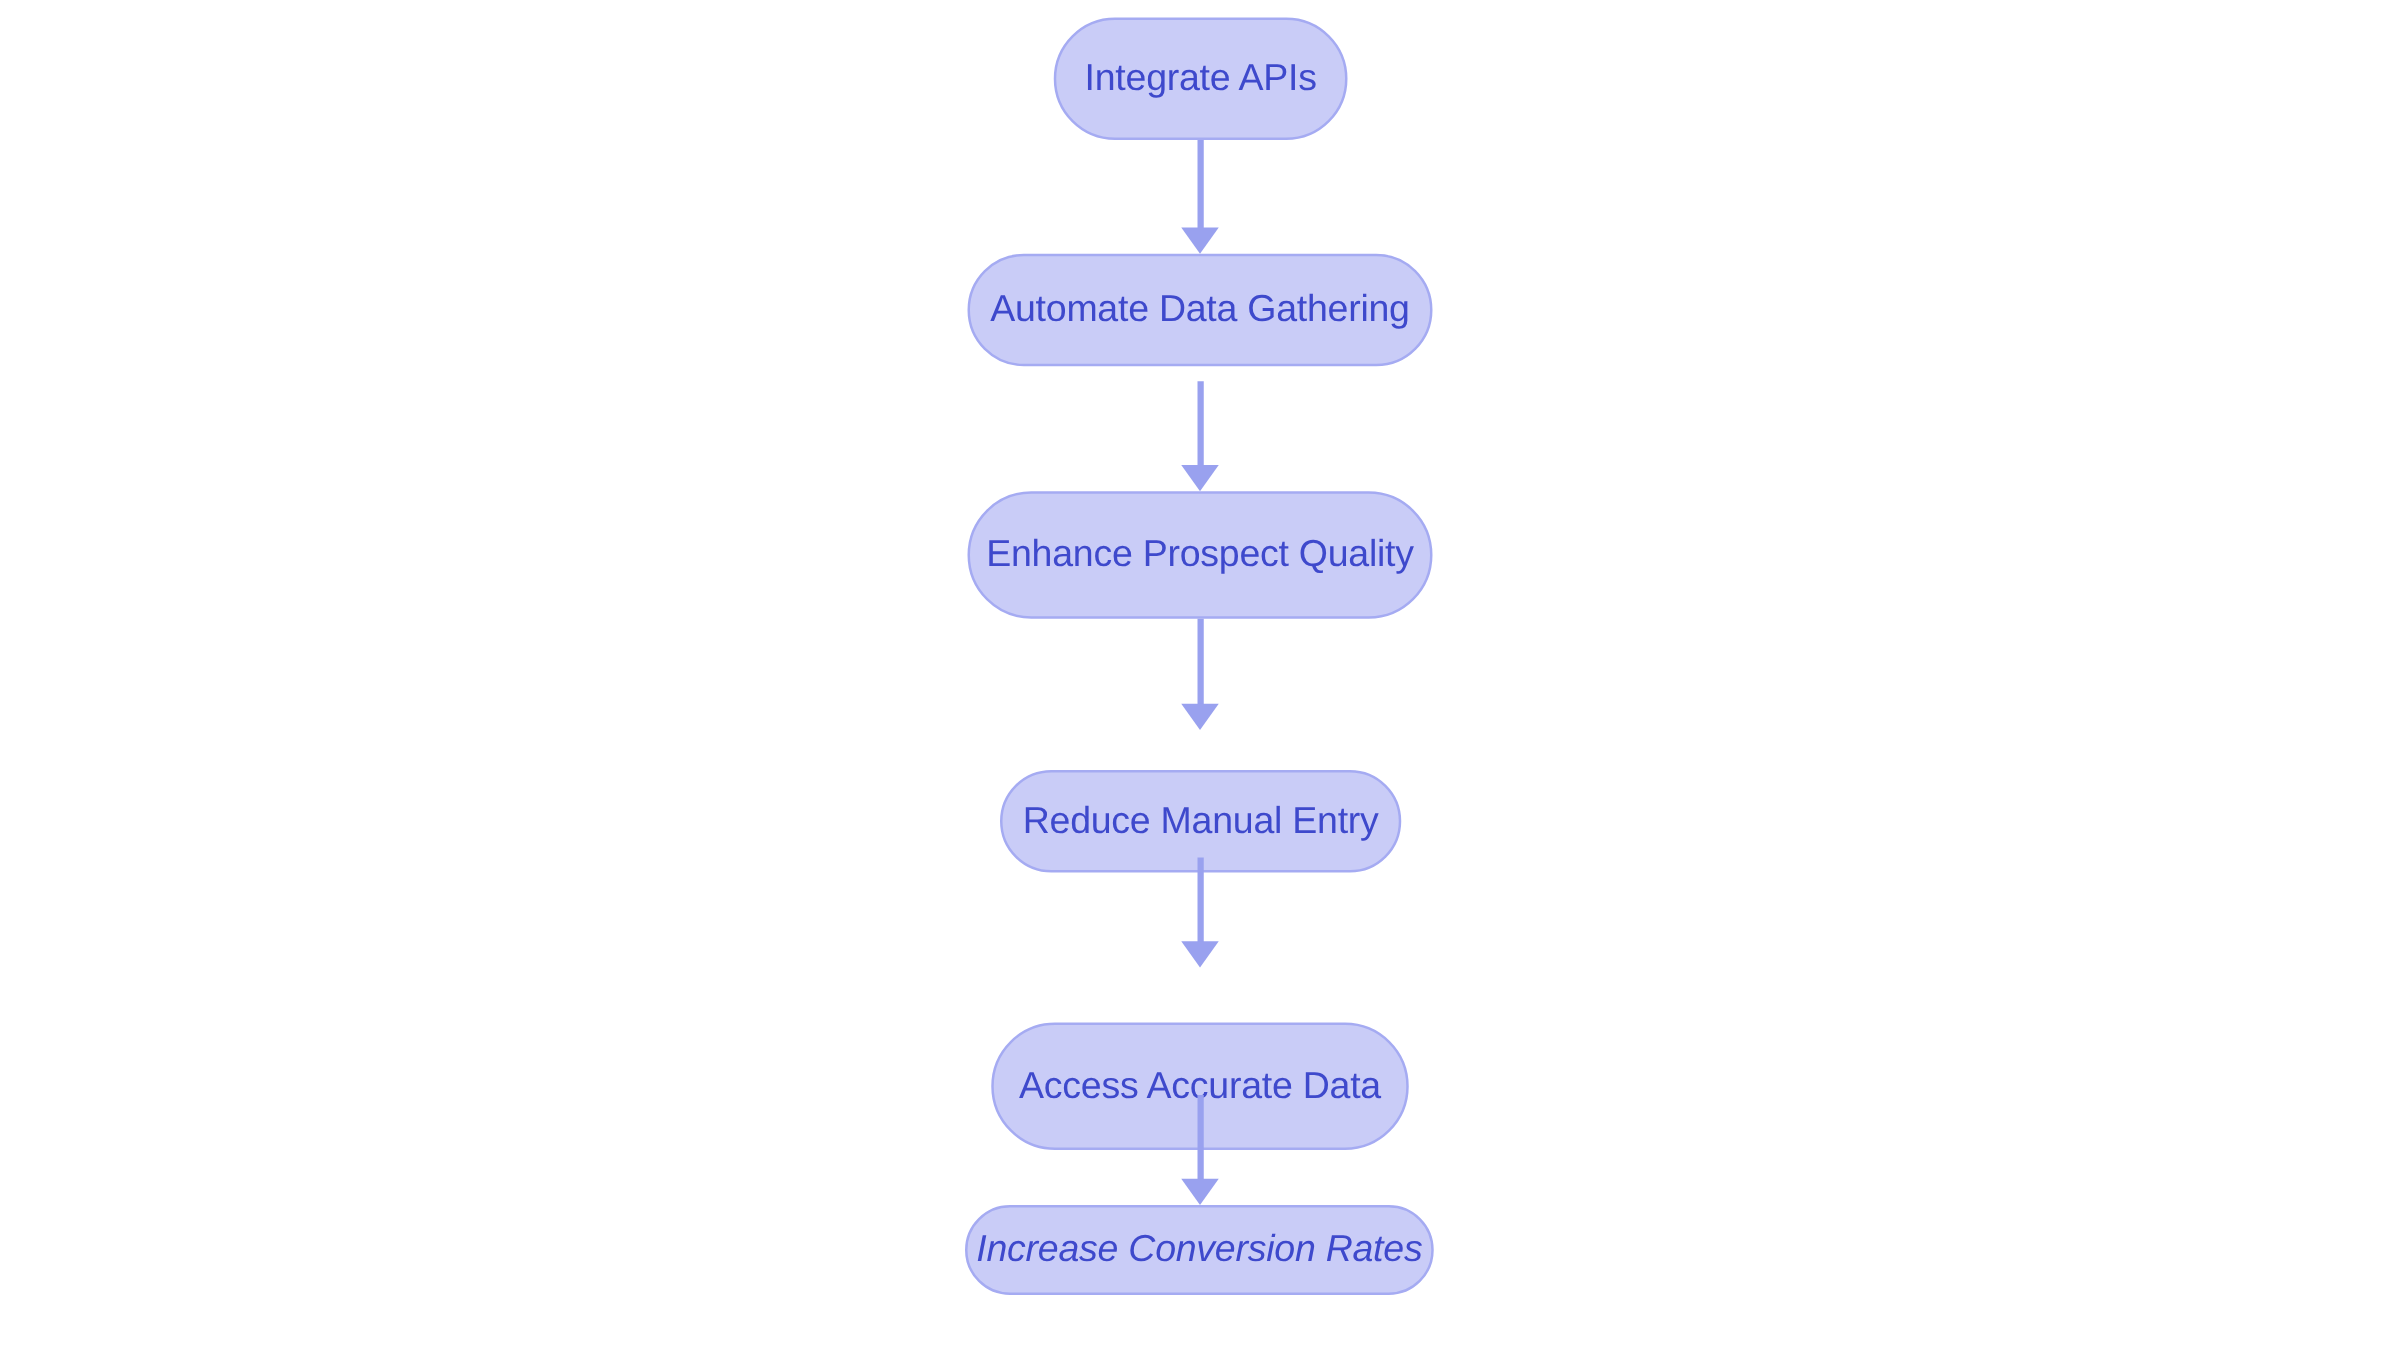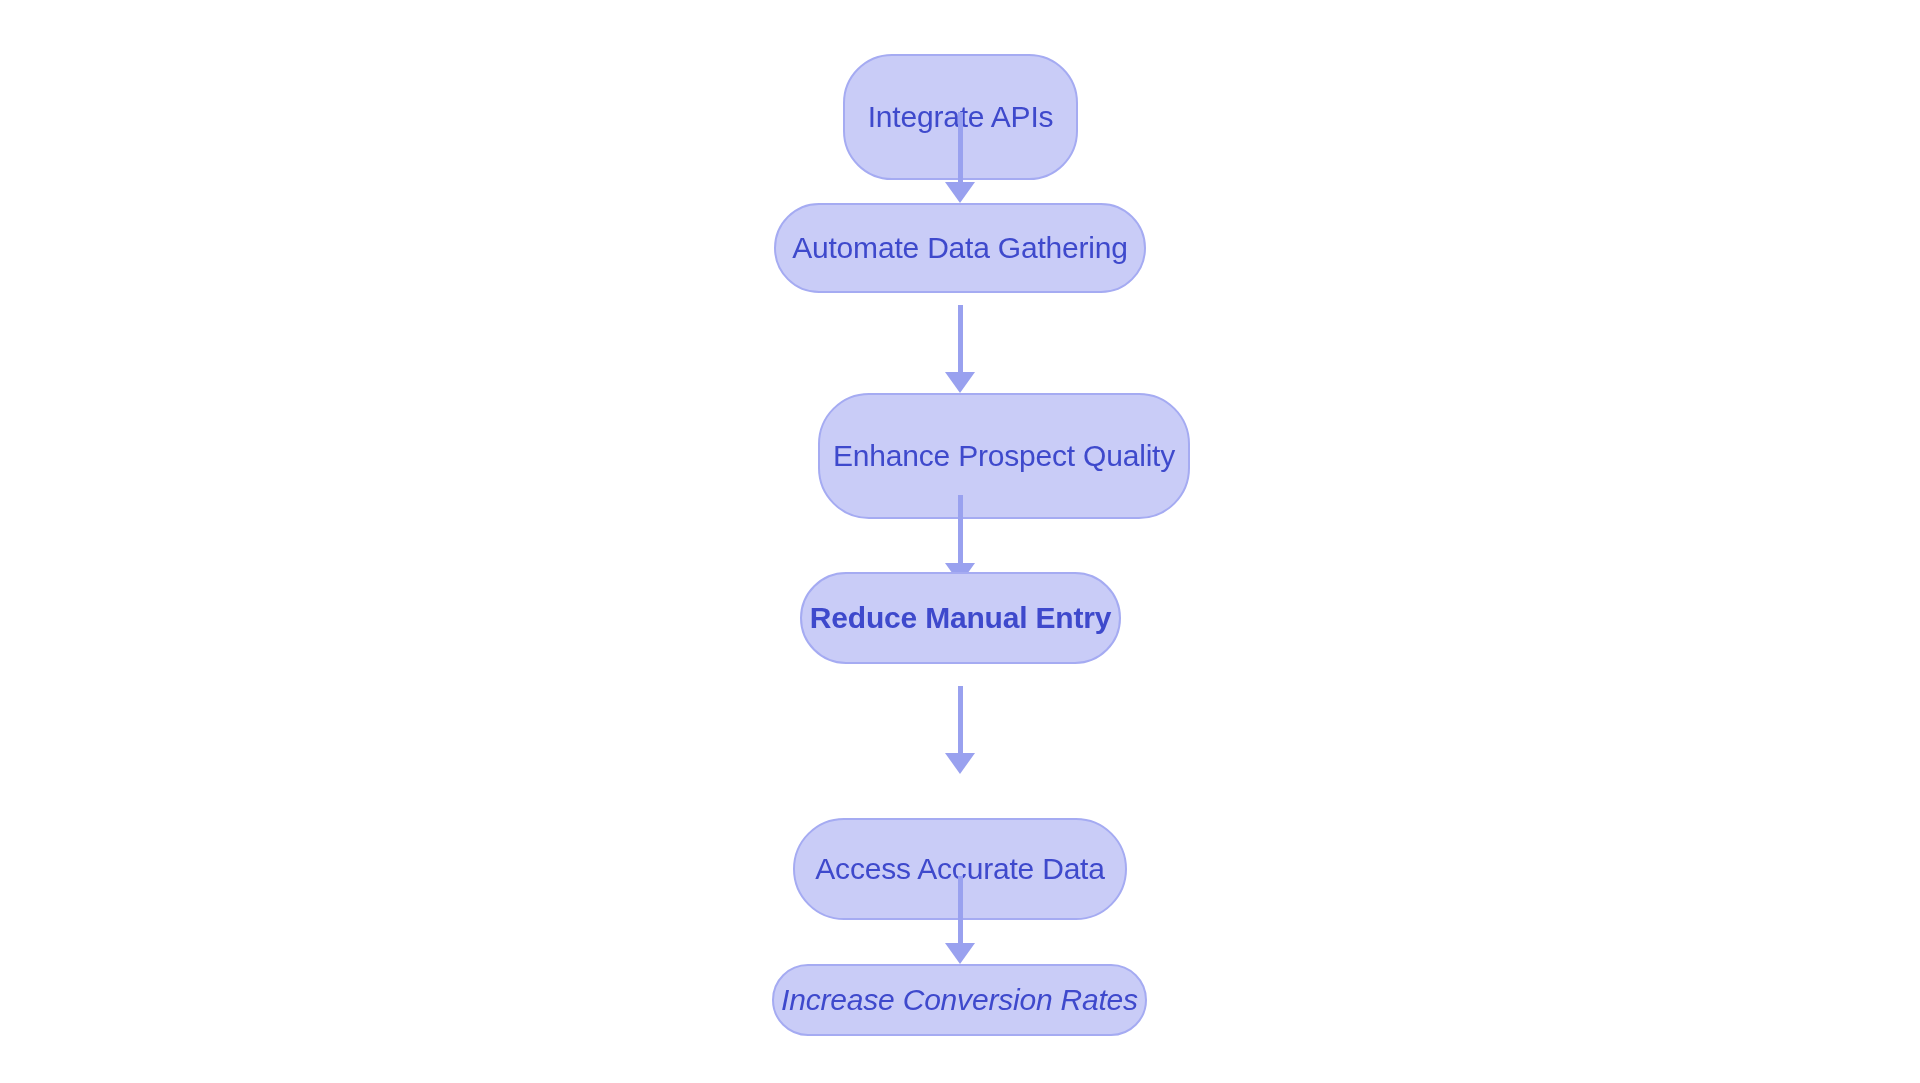--- a/index.html
+++ b/index.html
@@ -22,24 +22,24 @@
     border: 2px solid #a5abf2;
     color: #3e49cc;
     font-size: 30px;
     letter-spacing: -0.2px;
     display: flex;
     align-items: center;
     justify-content: center;
     text-align: center;
     white-space: nowrap;
   }
-  .node-1 { left: 843px; top: 14px;  width: 235px; height: 126px;  border-radius: 49px; margin-top: 40px; }
+  .node-1 { left: 843px; top: 14px;  width: 235px; height: 98px;  border-radius: 49px; }
   .node-2 { left: 774px; top: 203px; width: 372px; height: 90px; border-radius: 51px; }
-  .node-3 { left: 818px; top: 393px; width: 372px; height: 126px; border-radius: 51px; }
-  .node-4 { left: 800px; top: 572px; width: 321px; height: 92px; border-radius: 51px; font-weight: bold; }
+  .node-3 { left: 774px; top: 393px; width: 372px; height: 102px; border-radius: 51px; }
+  .node-4 { left: 800px; top: 616px; width: 321px; height: 82px; border-radius: 51px; }
   .node-5 { left: 793px; top: 818px; width: 334px; height: 102px; border-radius: 51px; }
   .node-6 { left: 772px; top: 964px; width: 375px; height: 72px; border-radius: 51px; font-style: italic; }
 
   .arrow {
     position: absolute;
     left: 945px;
     width: 30px;
   }
   .arrow-1 { top: 112px; height: 91px; }
   .arrow-2 { top: 305px; height: 88px; }

